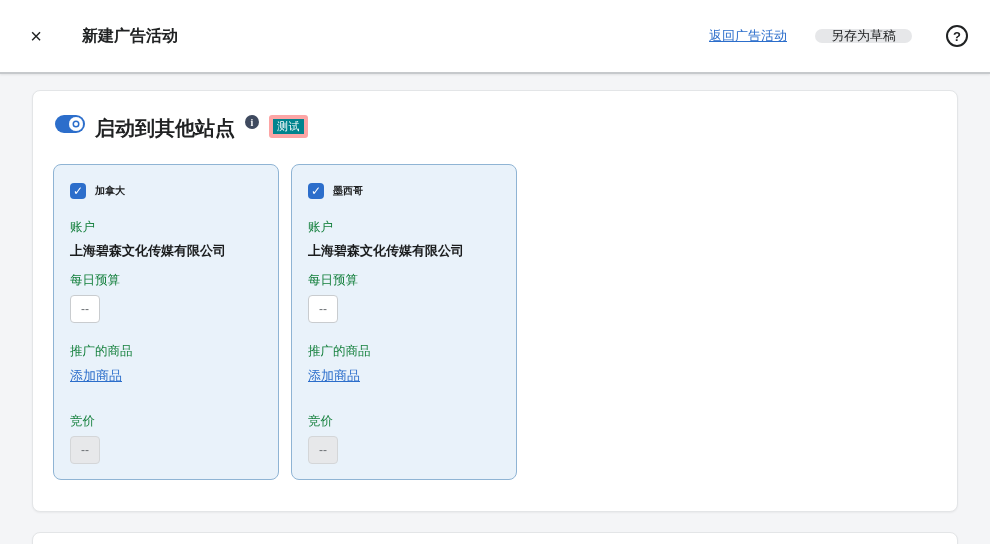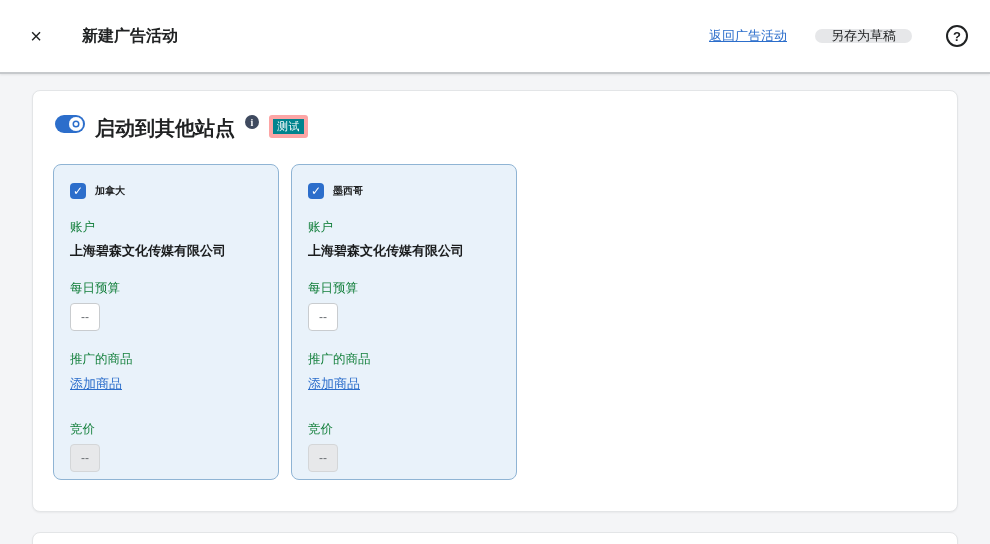--- a/index.html
+++ b/index.html
@@ -168,21 +168,21 @@
   .site-name { font-size: 10px; font-weight: 600; color: #202223; }
   .field-label {
     font-size: 12.5px;
     color: #15803d;
     margin-bottom: 6px;
   }
   .account-value {
     font-size: 13px;
     font-weight: 600;
     color: #1a1c1d;
-    margin-bottom: 20px;
+    margin-bottom: 12px;
   }
   .value-box {
     width: 30px; height: 28px;
     background: #ffffff;
     border: 1px solid #c9cccf;
     border-radius: 4px;
     font-size: 12px;
     color: #6d7175;
     display: flex; align-items: center; justify-content: center;
     margin-bottom: 20px;

